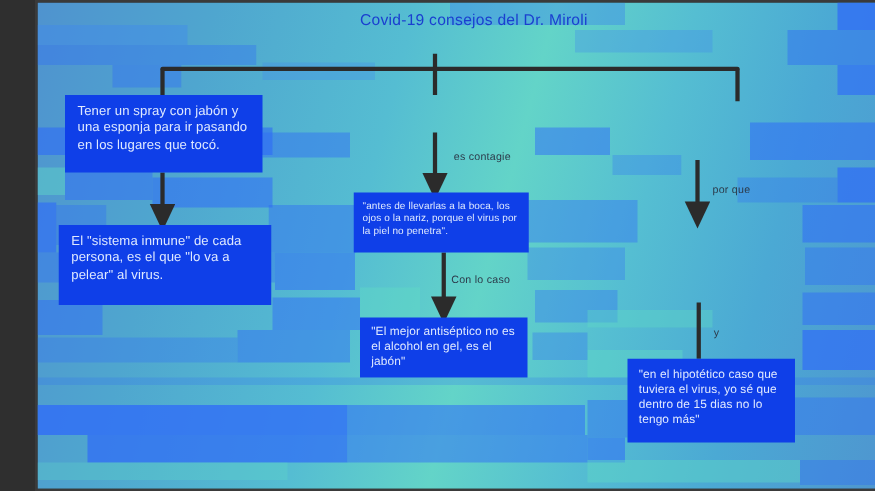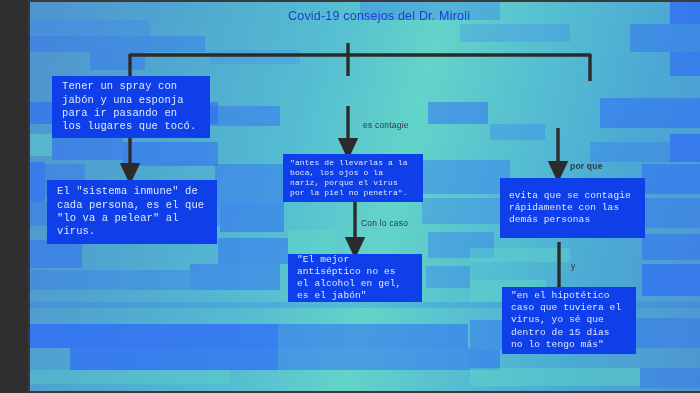--- a/index.html
+++ b/index.html
@@ -26,24 +26,23 @@
 
   
   #edges{position:absolute;left:0;top:0;width:700px;height:393px;}
 
   
   .node{
     position:absolute;
     background:#0f3fe8;
     color:#dfe9ff;
     box-sizing:border-box;
-    display:flex;align-items:center;
+    display:flex;align-items:flex-start;
     line-height:1.28;
     letter-spacing:.1px;
-    font-family:Liberation Mono, monospace;
   }
   .node span{display:block;width:100%;}
   .title{
     position:absolute;
     color:#1a3fd0;
     line-height:1.3;
     font-size:12.5px;
     letter-spacing:.2px;
   }
   .edge-label{
@@ -60,21 +59,21 @@
   #n-lavado    {left:253px;top:74px;  width:130px;height:30px; padding:5px 10px;font-size:8px;}
   #n-antes     {left:253px;top:152px; width:140px;height:48px; padding:6px 7px; font-size:8px;}
   #n-antisep   {left:258px;top:252px; width:134px;height:48px; padding:6px 9px; font-size:9.5px;}
   #n-quedate   {left:483px;top:79px;  width:103px;height:47px; padding:6px 10px;font-size:10.5px;}
   #n-evita     {left:470px;top:176px; width:145px;height:60px; padding:7px 9px; font-size:9.5px;}
   #n-hipot     {left:472px;top:285px; width:134px;height:67px; padding:7px 9px; font-size:9.5px;}
 
   #t-title     {left:258px;top:6px;}
   #el-esencial {left:333px;top:118px;}
   #el-conlocual{left:331px;top:216px;}
-  #el-porque   {left:540px;top:159px;font-weight:bold;}
+  #el-porque   {left:540px;top:144px;}
   #el-y        {left:541px;top:259px;}
 </style>
 </head>
 <body>
 
 <div id="stage">
 
   <div id="bg-gradient"></div>
 
   <div id="bg-blocks">
@@ -177,23 +176,20 @@
 
   <div class="node" id="n-antes">
     <span>"antes de llevarlas a la boca, los ojos o la nariz, porque el virus por la piel no penetra".</span>
   </div>
 
   <div class="node" id="n-antisep">
     <span>"El mejor antiséptico no es el alcohol en gel, es el jabón"</span>
   </div>
 
 
-  <div class="node" id="n-evita">
-    <span>evita que se contagie rápidamente con las demás personas</span>
-  </div>
 
   <div class="node" id="n-hipot">
     <span>"en el hipotético caso que tuviera el virus, yo sé que dentro de 15 dias no lo tengo más"</span>
   </div>
 
   <div class="edge-label" id="el-esencial">es contagie</div>
   <div class="edge-label" id="el-conlocual">Con lo caso</div>
   <div class="edge-label" id="el-porque">por que</div>
   <div class="edge-label" id="el-y">y</div>
 

